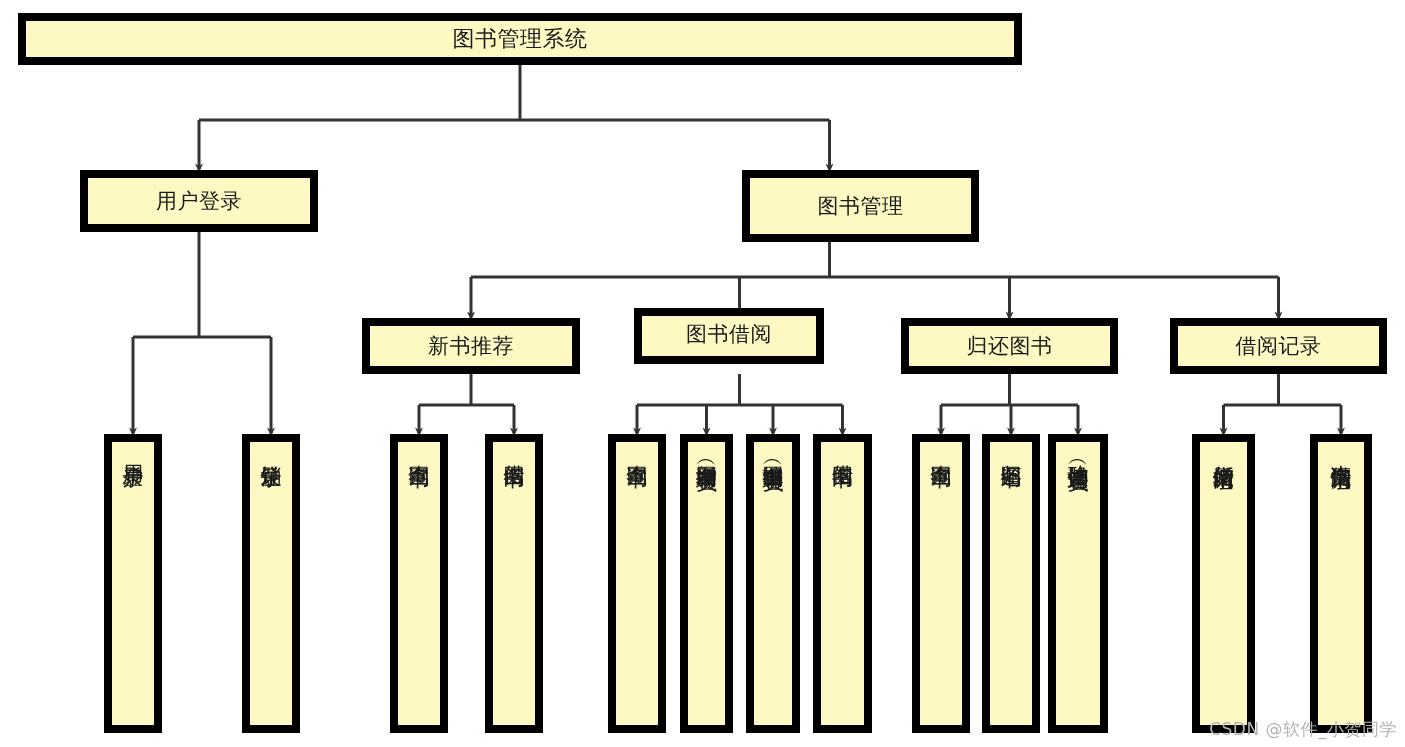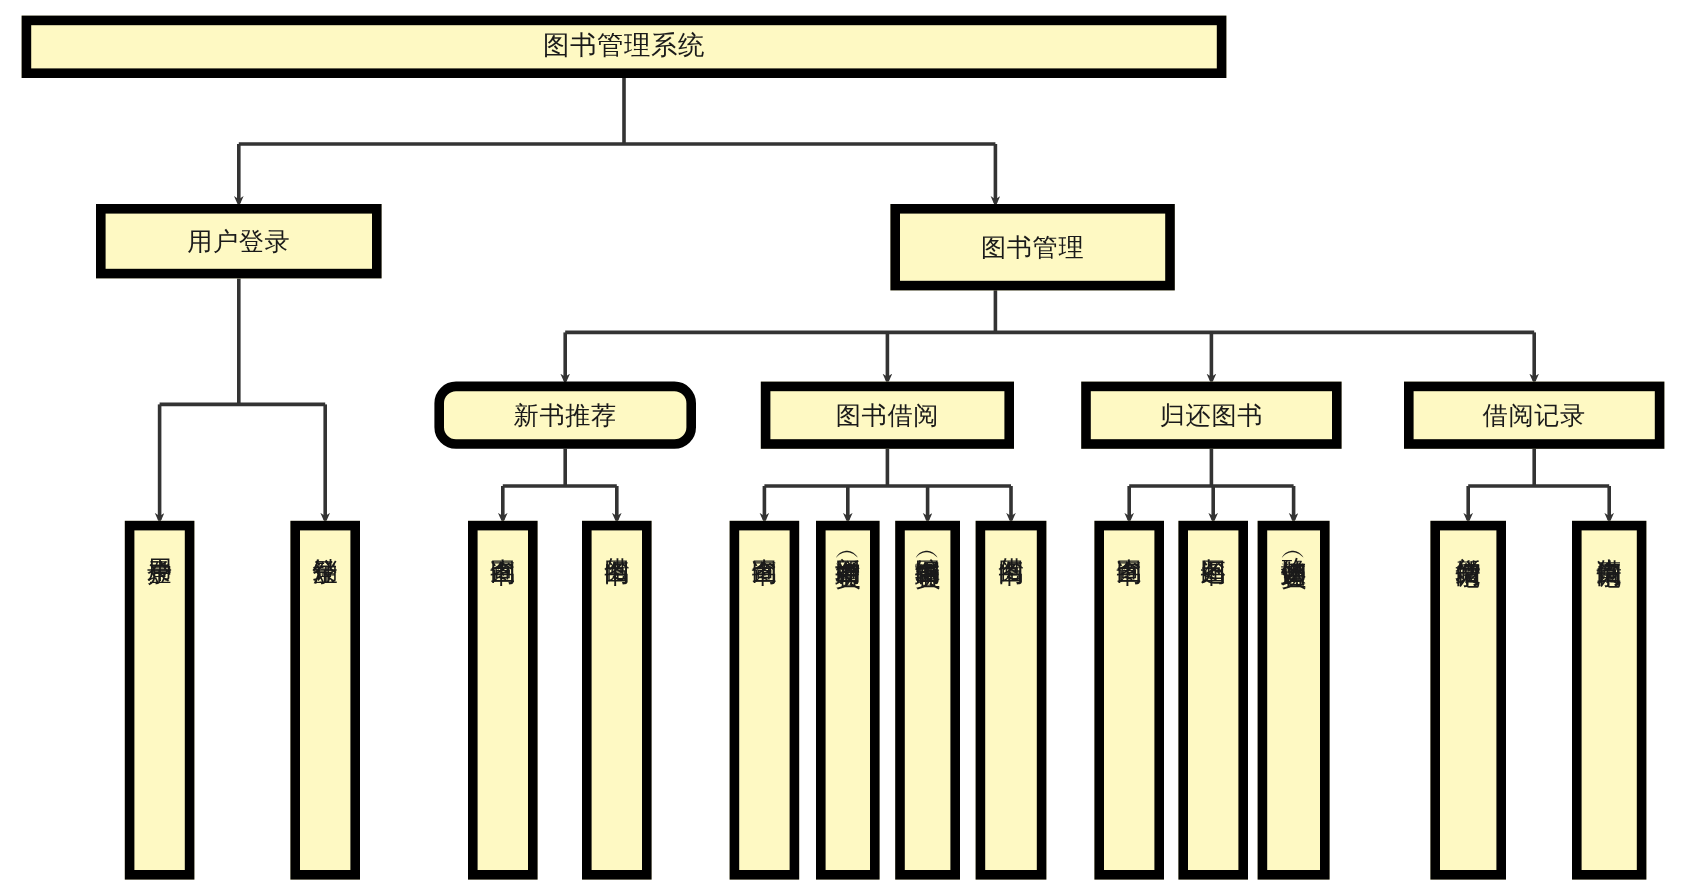--- a/index.html
+++ b/index.html
@@ -121,24 +121,24 @@
   <div id="node-layer">
       <div class="node horiz root" style="left: 18px; top: 13px; width: 1004px; height: 52px;">
         <span class="label">图书管理系统</span>
       </div>
       <div class="node horiz" style="left: 80px; top: 170px; width: 238px; height: 62px;">
         <span class="label">用户登录</span>
       </div>
       <div class="node horiz" style="left: 711px; top: 170px; width: 237px; height: 72px; margin-left: 31px;">
         <span class="label">图书管理</span>
       </div>
-      <div class="node horiz" style="left: 362px; top: 318px; width: 218px; height: 56px; border-radius: 18px;">
+      <div class="node horiz" style="left: 362px; top: 318px; width: 218px; height: 56px;">
         <span class="label">新书推荐</span>
       </div>
-      <div class="node horiz" style="left: 634px; top: 318px; width: 211px; height: 56px;">
+      <div class="node horiz" style="left: 634px; top: 308px; width: 190px; height: 56px; font-family: Liberation Mono, monospace;">
         <span class="label">图书借阅</span>
       </div>
       <div class="node horiz" style="left: 901px; top: 318px; width: 217px; height: 56px;">
         <span class="label">归还图书</span>
       </div>
       <div class="node horiz" style="left: 1170px; top: 318px; width: 217px; height: 56px; justify-content: center;">
         <span class="label">借阅记录</span>
       </div>
       <div class="node vert" style="left: 104px; top: 434px; width: 58px; height: 299px;">
         <span class="label">用户登录</span>
@@ -174,13 +174,14 @@
         <span class="label">确认归还（管理员）</span>
       </div>
       <div class="node vert" style="left: 1192px; top: 434px; width: 63px; height: 299px;">
         <span class="label">新增借阅记录</span>
       </div>
       <div class="node vert" style="left: 1310px; top: 434px; width: 62px; height: 299px;">
         <span class="label">查询借阅记录</span>
       </div>
     </div>
 
+  <div class="watermark">CSDN @软件_小贺同学</div>
 </div>
 
 </body></html>

